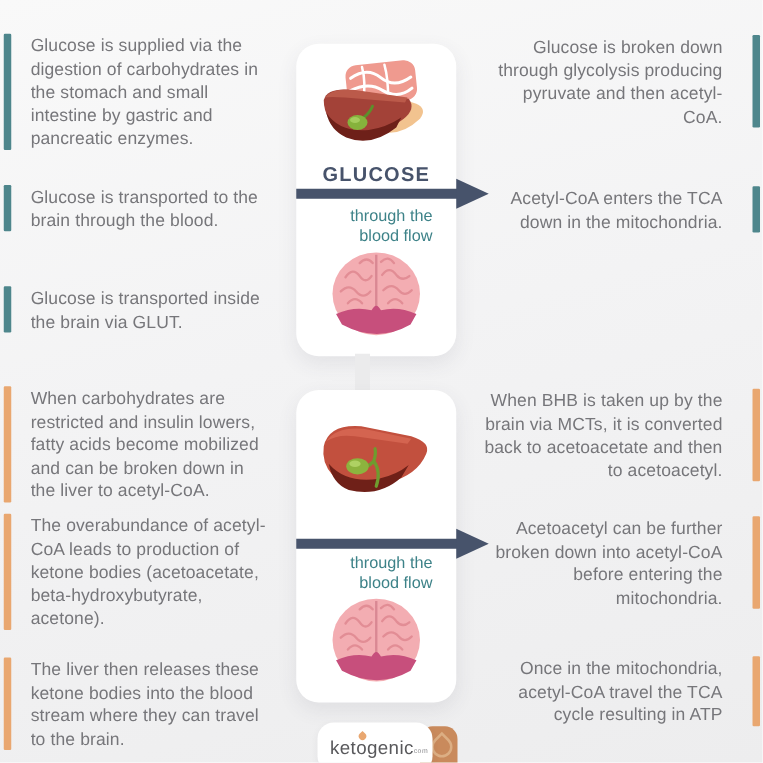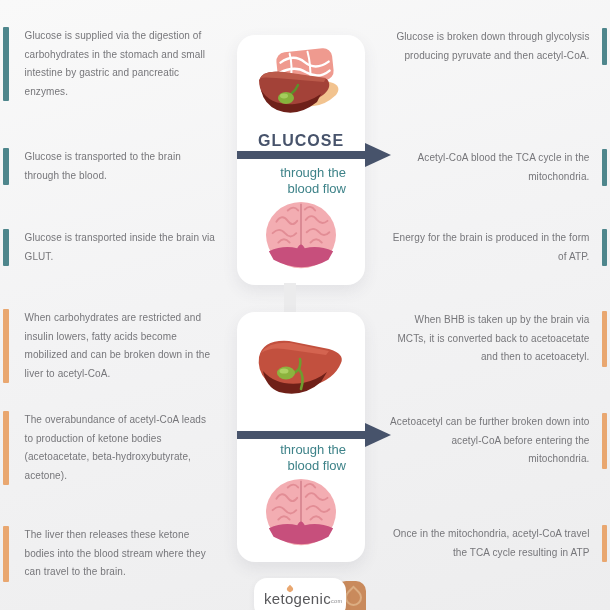--- a/index.html
+++ b/index.html
@@ -2,27 +2,27 @@
 <html style="--teal: #4e868c; --orange: #e9a770; --slate: #47536b; --body-text: #76767a; --subtitle-teal: #3d8288; --card-bg: #ffffff; --logo-orange: #c98a5c;"><head>
 <meta charset="utf-8">
 <style>
   html,body{margin:0;padding:0;}
   body{font-family:"Liberation Sans", sans-serif; background:#ffffff;}
   #stage{position:relative;width:610px;height:610px;overflow:hidden;
          background:linear-gradient(165deg,#f9f9f9 0%,#f3f3f4 45%,#ededee 100%);}
 
   
   .tblock{position:absolute;display:flex;align-items:stretch;}
-  .tblock p{margin:0;font-size:10px;line-height:18.5px;color:var(--body-text);letter-spacing:.1px;}
+  .tblock p{margin:0;font-size:14px;line-height:18.5px;color:var(--body-text);letter-spacing:.1px;}
   .tblock .bar{flex:0 0 5.5px;border-radius:1px;background:#ccc;}
   .bar[data-accent="teal"]{background:var(--teal);}
   .bar[data-accent="orange"]{background:var(--orange);}
   .tblock.left{left:3px;width:215px;gap:16px;}
   .tblock.left p{width:192px;text-align:left;}
-  .tblock.right{right:2.5px;width:220px;gap:12px;justify-content:flex-start;margin-left:10px;}
+  .tblock.right{right:2.5px;width:220px;gap:24px;justify-content:center;margin-left:10px;}
   .tblock.right p{width:202px;text-align:right;}
 
   
   .card{position:absolute;left:237px;width:128px;height:250px;background:var(--card-bg);
         border-radius:18px;box-shadow:0 6px 16px rgba(70,70,85,.09);}
   .card .organs{position:absolute;top:11px;left:14px;width:100px;height:84px;}
   .card .card-title{position:absolute;top:97px;left:0;width:100%;text-align:center;
         font-size:16px;font-weight:bold;letter-spacing:1px;color:var(--slate);}
   .card .card-sub{position:absolute;top:130px;left:19px;width:90px;text-align:right;
         font-size:13px;line-height:15.5px;color:var(--subtitle-teal);}
@@ -78,25 +78,21 @@
   <div class="tblock left" style="top:526px">
     <span class="bar" data-accent="orange"></span>
     <p>The liver then releases these ketone bodies into the blood stream where they can travel to the brain.</p>
   </div>
 
   <div class="tblock right" style="top:28px">
     <p>Glucose is broken down through glycolysis producing pyruvate and then acetyl-CoA.</p>
     <span class="bar" data-accent="teal"></span>
   </div>
   <div class="tblock right" style="top:149px">
-    <p>Acetyl-CoA blood the TCA cycle in the mitochondria.</p>
-    <span class="bar" data-accent="teal"></span>
-  </div>
-  <div class="tblock right" style="top:229px">
-    <p>Energy for the brain is produced in the form of ATP.</p>
+    <p>Acetyl-CoA enters the TCA down in the mitochondria.</p>
     <span class="bar" data-accent="teal"></span>
   </div>
   <div class="tblock right" style="top:311px">
     <p>When BHB is taken up by the brain via MCTs, it is converted back to acetoacetate and then to acetoacetyl.</p>
     <span class="bar" data-accent="orange"></span>
   </div>
   <div class="tblock right" style="top:413px">
     <p>Acetoacetyl can be further broken down into acetyl-CoA before entering the mitochondria.</p>
     <span class="bar" data-accent="orange"></span>
   </div>

